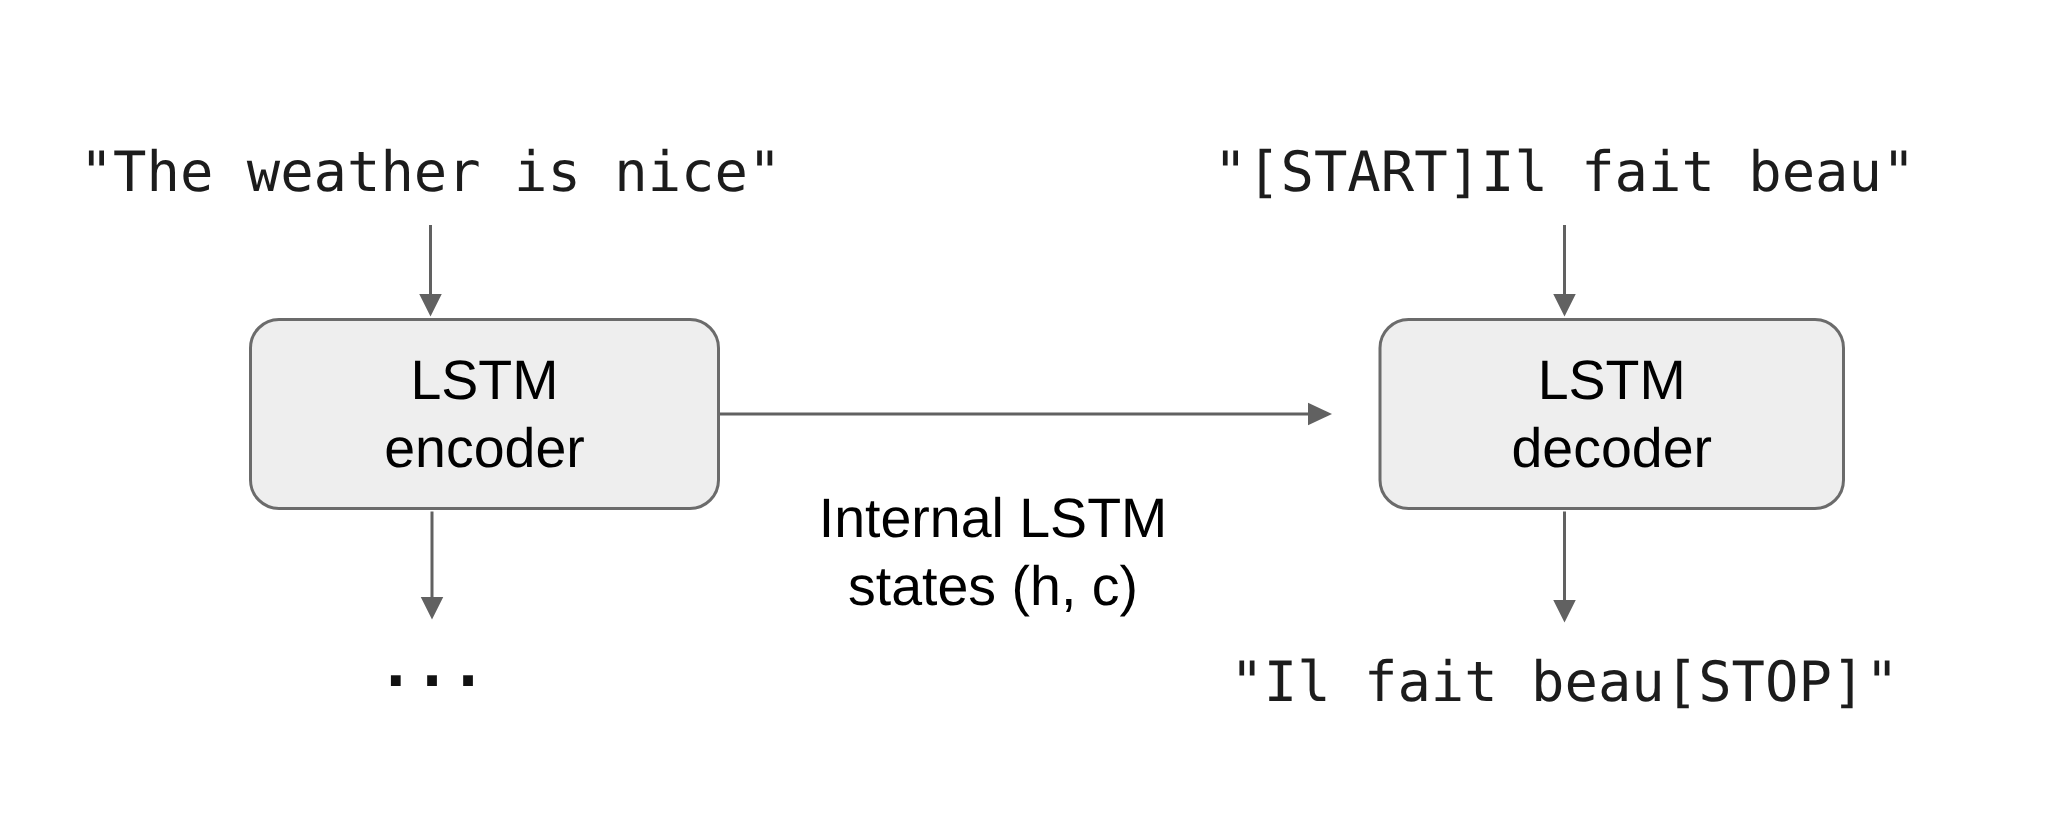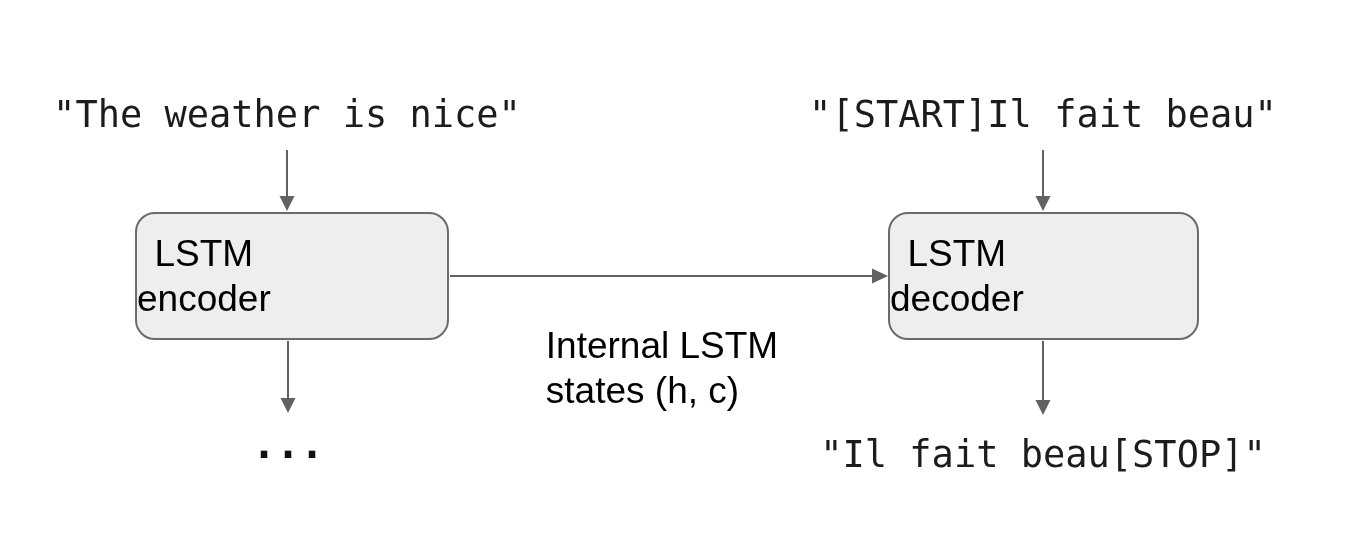--- a/index.html
+++ b/index.html
@@ -43,37 +43,40 @@
     color: var(--mono-text);
     white-space: nowrap;
   }
   .node-box {
     position: absolute;
     background: var(--box-fill);
     border: 2px solid var(--box-border);
     border-radius: 20px;
     display: flex;
     align-items: center;
+    justify-content: center;
+    margin-left: 31px;
   }
   .node-box-label {
     font-size: 37px;
     line-height: 45px;
     color: var(--text);
     text-align: center;
     white-space: pre-line;
   }
   .encoder-box { left: 135px; top: 212px; width: 314px; height: 128px; }
   .decoder-box { left: 888px; top: 212px; width: 311px; height: 128px; }
   .transfer-label {
     position: absolute;
     left: 662px; top: 323px;
     transform: translateX(-50%);
     font-size: 37px;
     line-height: 45px;
     color: var(--text);
+    text-align: center;
     white-space: pre-line;
   }
   .encoder-input-text { left: 287px; top: 96px; }
   .decoder-input-text { left: 1043px; top: 96px; }
   .decoder-output-text { left: 1043px; top: 436px; }
   .ellipsis {
     position: absolute;
     left: 288px; top: 424px;
     transform: translateX(-50%);
     font-family: "DejaVu Sans Mono", "Liberation Mono", monospace;

